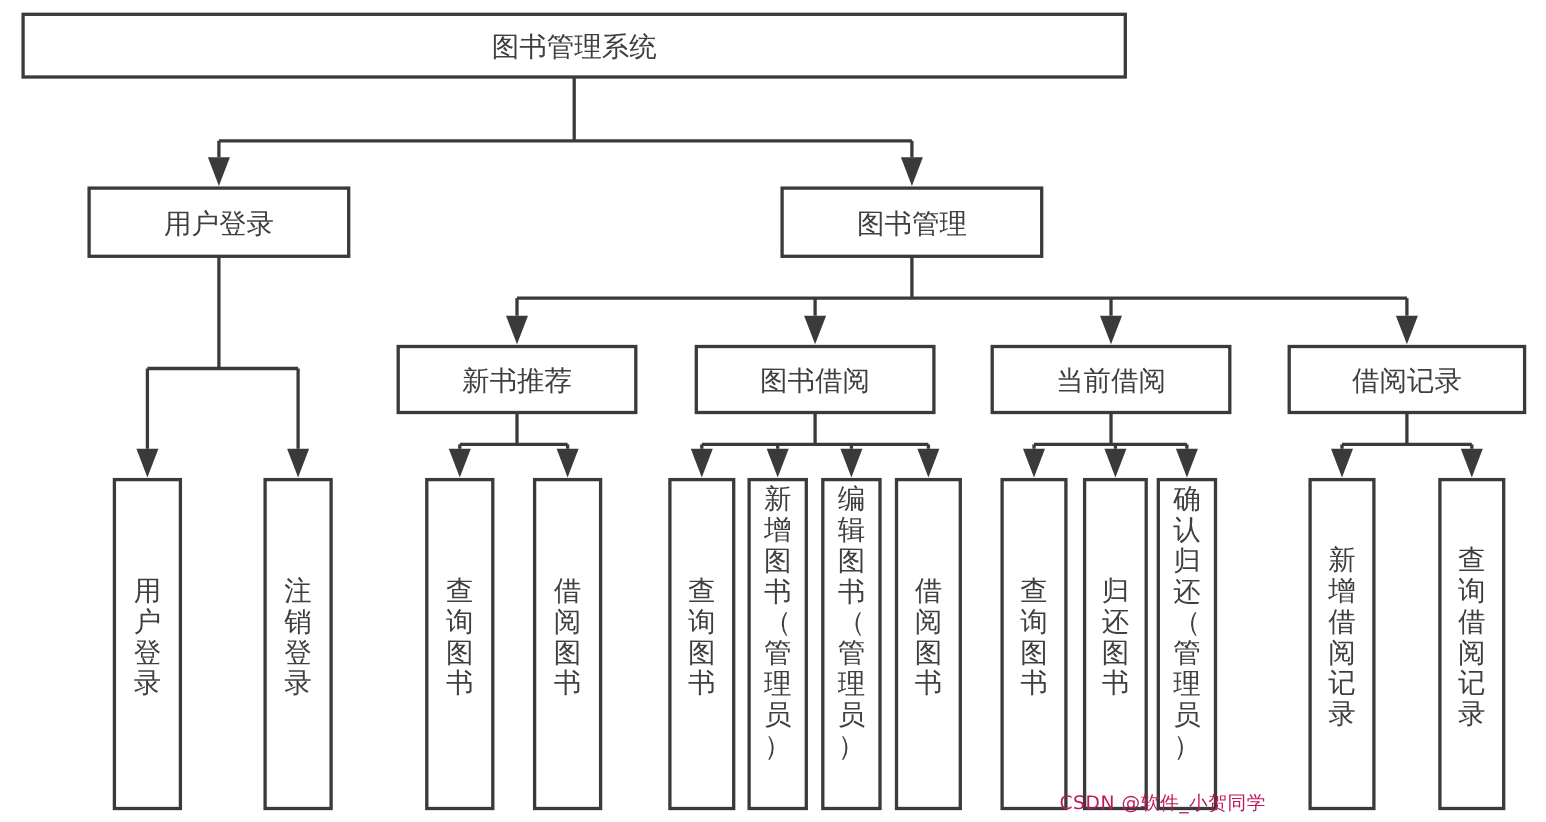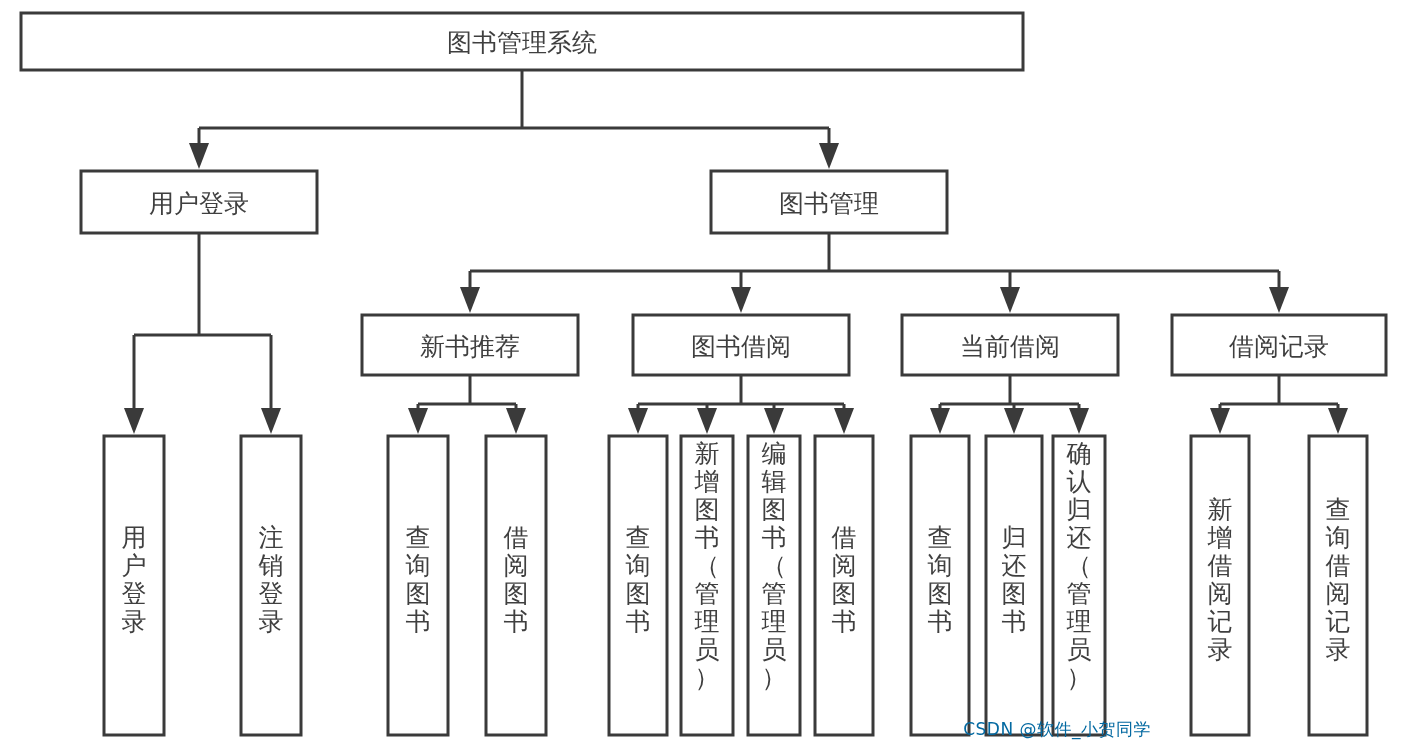--- a/index.html
+++ b/index.html
@@ -54,21 +54,21 @@
     font-family: "DejaVu Sans", "Liberation Sans", sans-serif;
     font-size: 25px;
     text-anchor: middle;
   }
   .watermark-text {
     position: absolute;
     right: 14px;
     bottom: 6px;
     font-family: "DejaVu Sans", "Liberation Sans", sans-serif;
     font-size: 17px;
-    color: #0369a1;
+    color: #be185d;
     white-space: nowrap;
     letter-spacing: 0.5px;
   }
 </style>
 </head>
 <body>
 
 <div id="diagram-root">
   <svg class="diagram" id="diagram-svg" viewBox="0 0 1405 747" xmlns="http://www.w3.org/2000/svg">
       <g>

